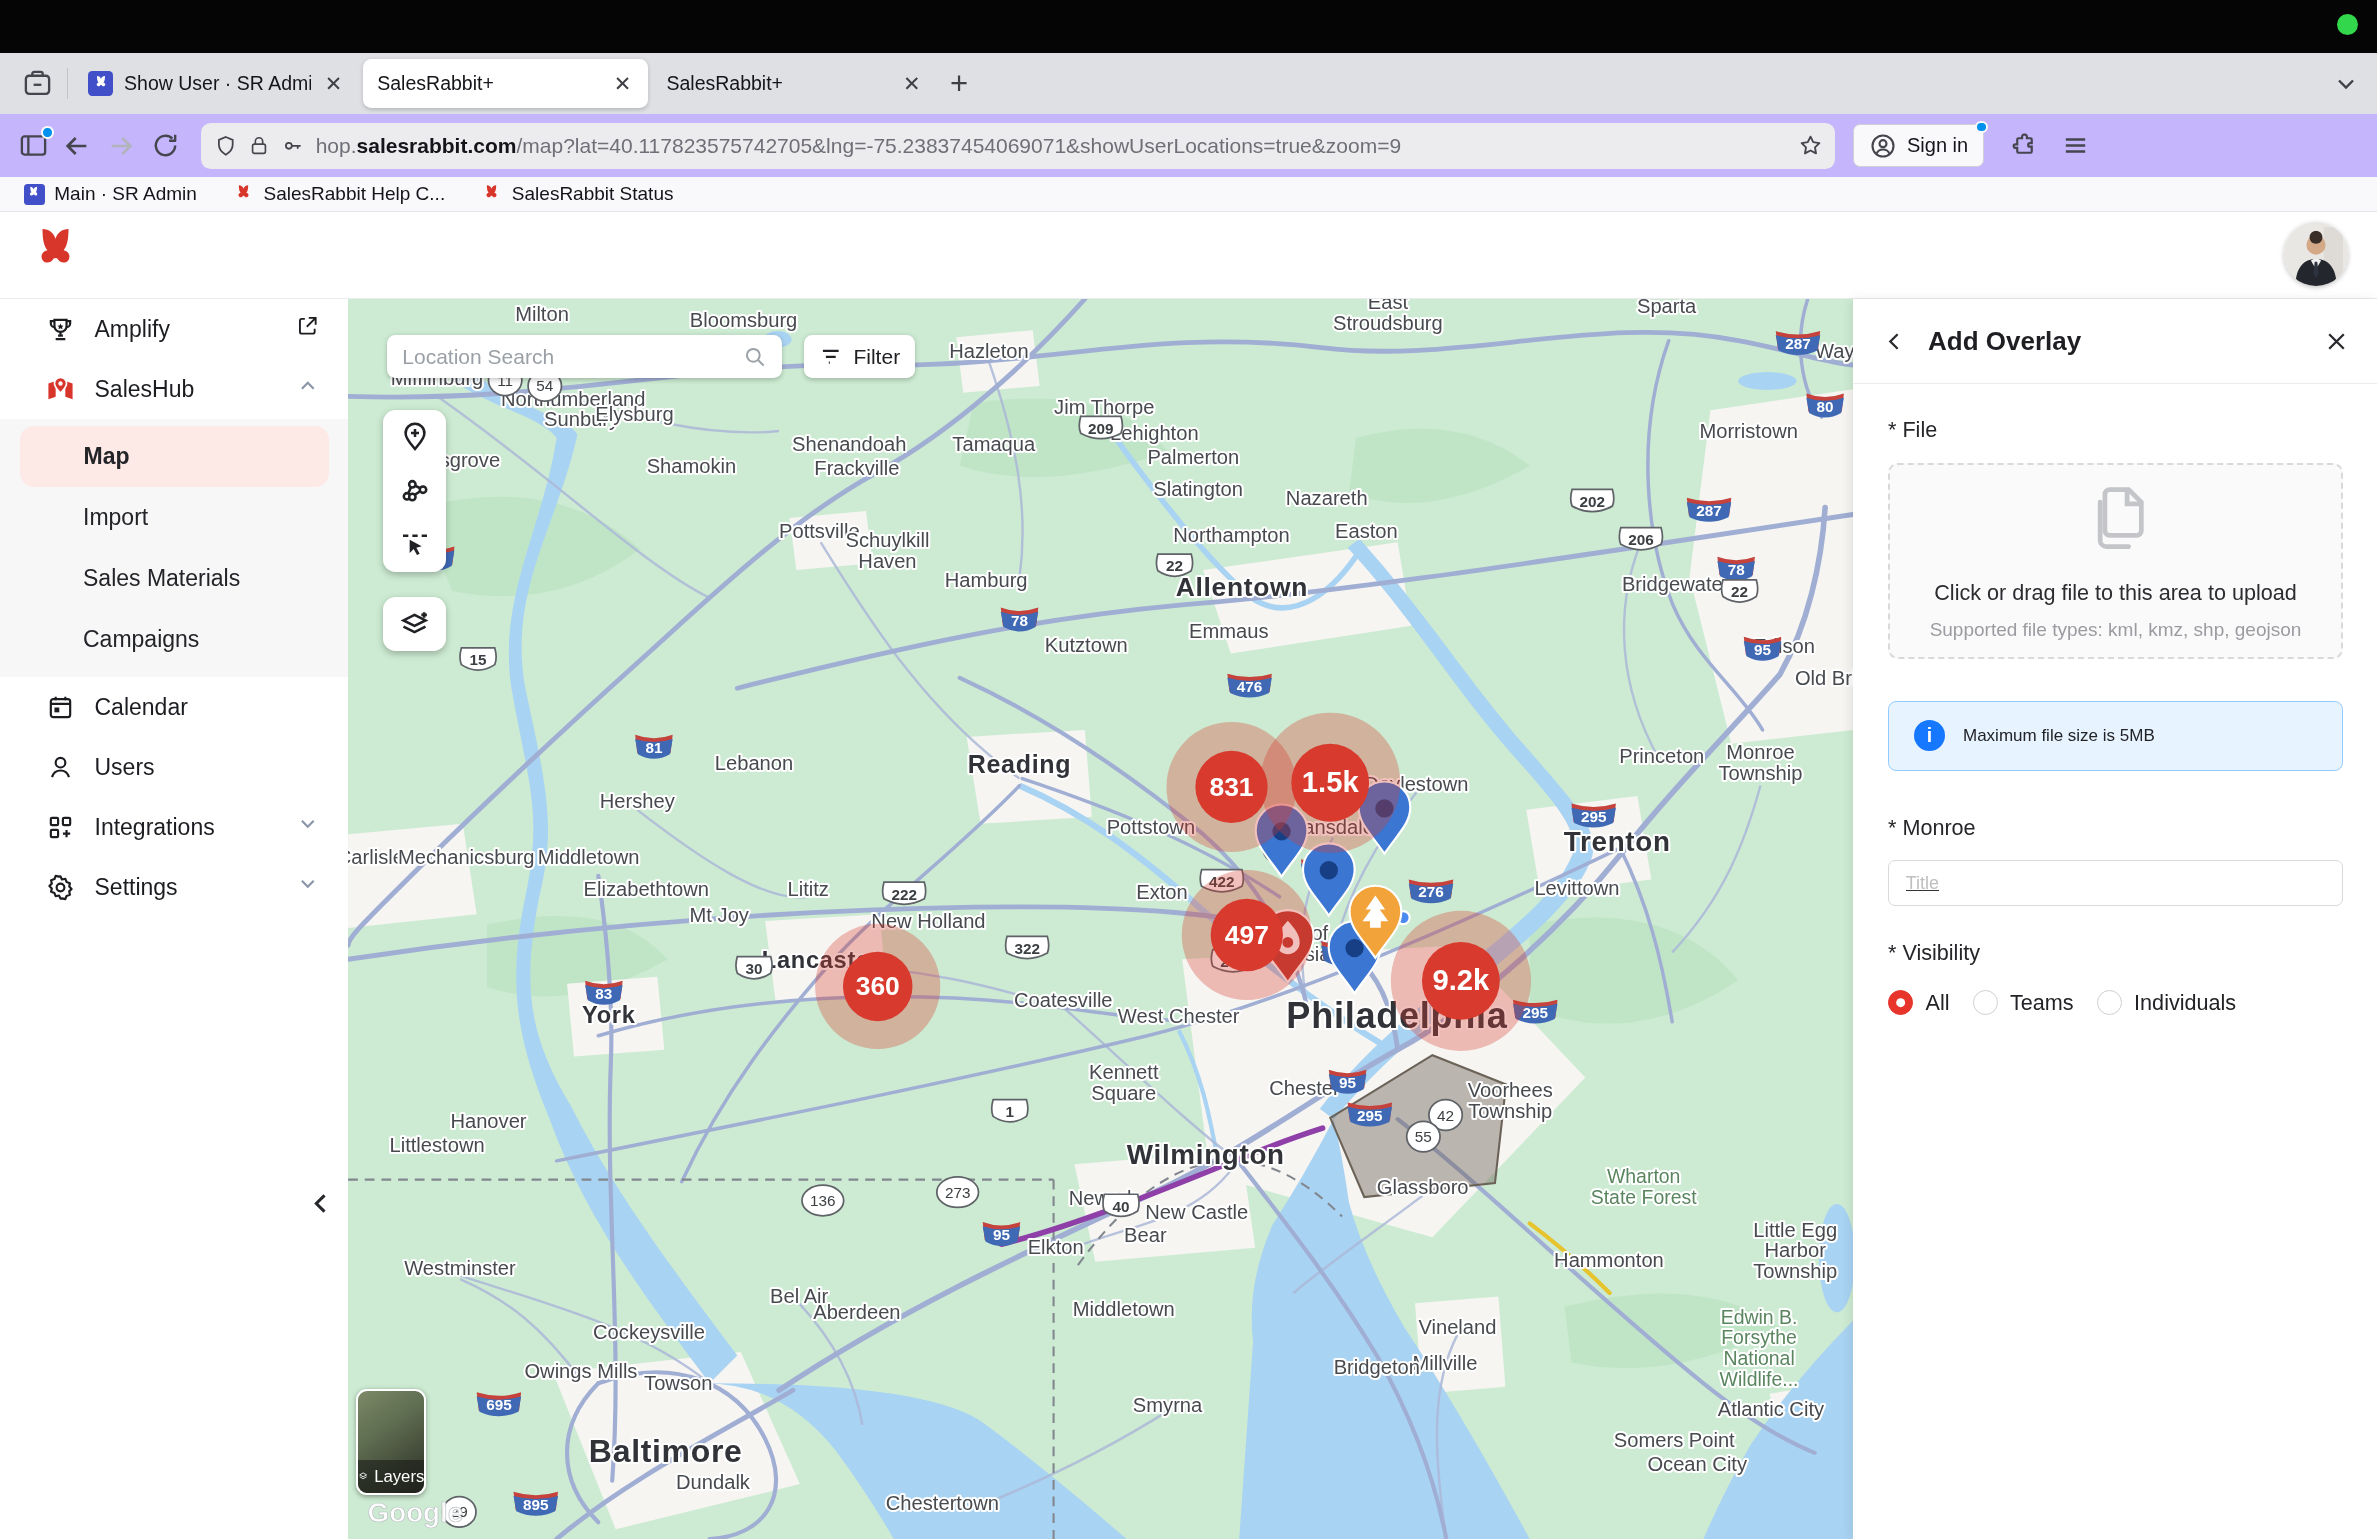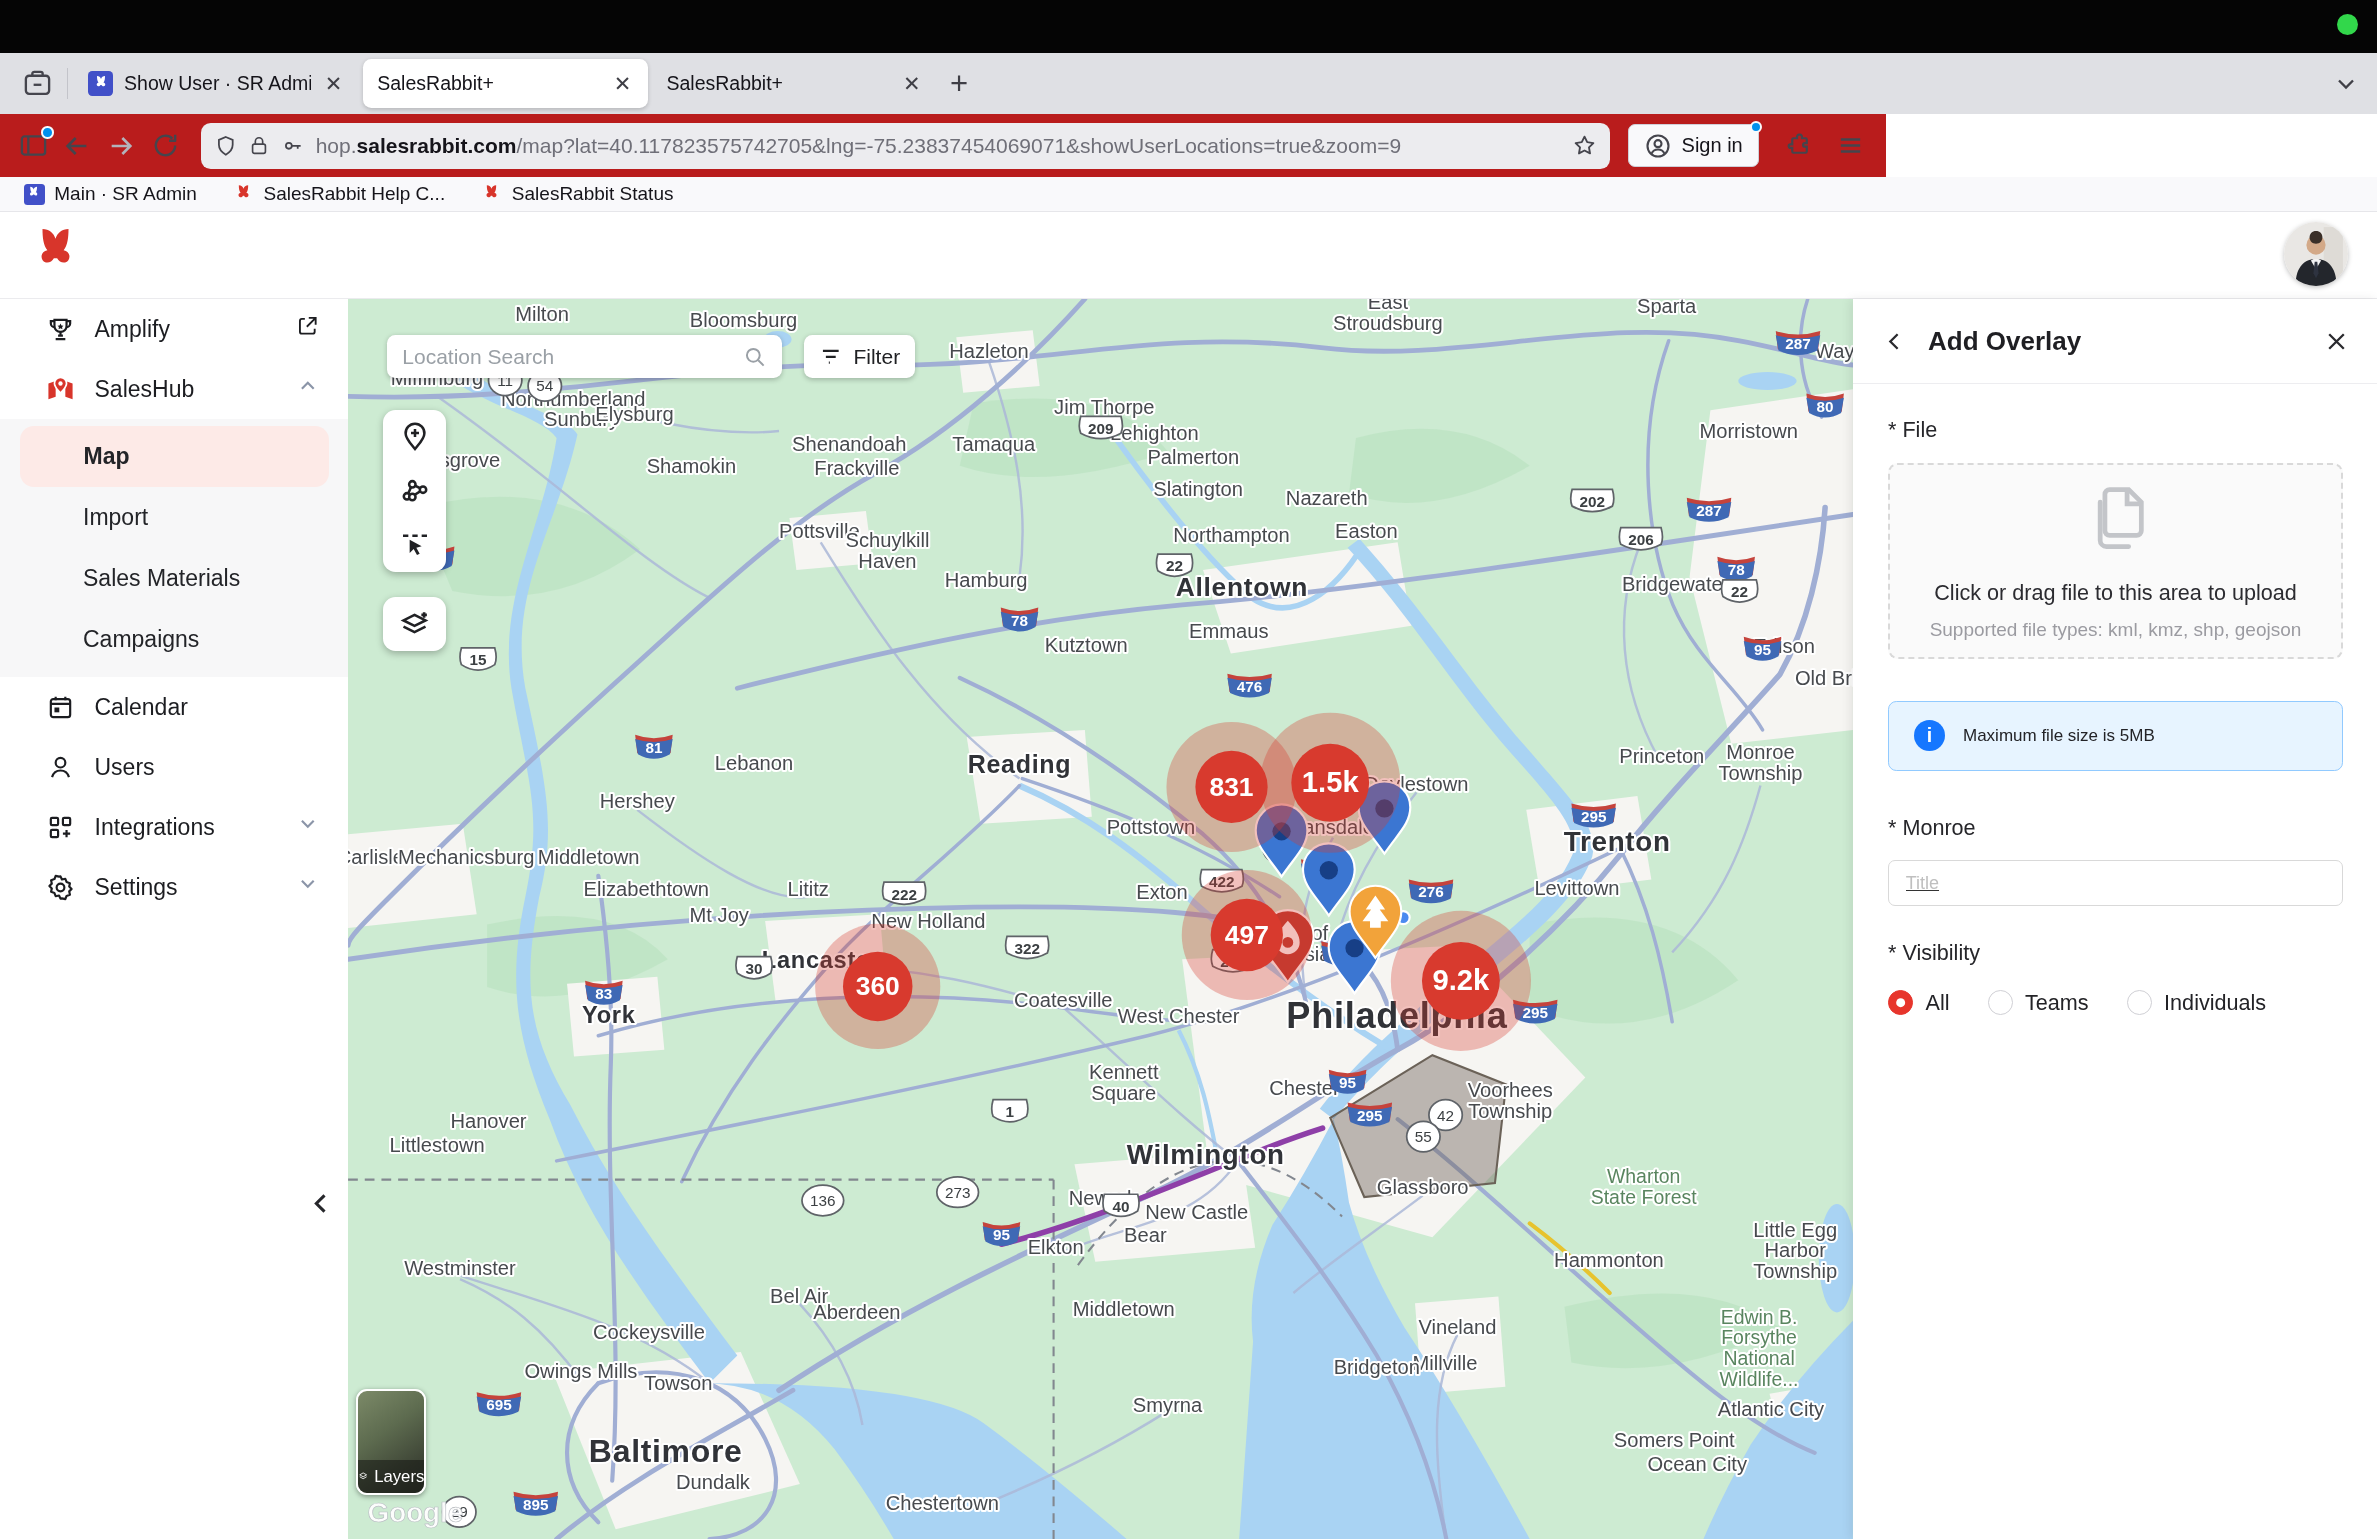--- a/index.html
+++ b/index.html
@@ -15,21 +15,21 @@
   #lib-btn { width:49px; height:49px; margin-left:12.5px; border-radius:7px; }
   .strip-divider { width:1.4px; height:31px; background:#c3c4ca; margin:0 5.6px; }
   .tab { height:49px; width:285px; display:flex; align-items:center; gap:11px; padding:0 14px; border-radius:8.3px; color:#15141a; font-size:19.5px; position:relative; }
   .tab.active { background:#fff; box-shadow:0 1.4px 4.2px rgba(0,0,0,.18); }
   .tab .favicon { width:25px; height:25px; border-radius:4.2px; display:flex; align-items:center; justify-content:center; flex:none; }
   .tab .t-title { flex:1; white-space:nowrap; overflow:hidden; }
   .tab .t-close { font-size:21px; color:#3f3f46; padding:0 2.8px; }
   #newtab { font-size:31px; color:#3f3f46; margin-left:12.5px; }
   #tabs-chevron { position:absolute; right:16.7px; top:16.7px; color:#3f3f46; }
 
-  #toolbar { position:absolute; left:0; top:114px; width:1886px; height:63px; background:#b91c1c; display:flex; align-items:center; }
+  #toolbar { position:absolute; left:0; top:114px; width:2377px; height:63px; background:#c4b5fd; display:flex; align-items:center; }
   .nav-ic { width:44px; height:44px; display:flex; align-items:center; justify-content:center; color:#45454d; border-radius:7px; position:relative; }
   .nav-ic.disabled { color:#b3b3bb; }
   .blue-dot { position:absolute; width:12.5px; height:12.5px; border-radius:50%; background:#0090ed; top:2.8px; right:1.4px; border:2.1px solid #f9f9fb; }
   #urlbar { height:46px; background:#ececef; border-radius:9.7px; flex:1; margin:0 18px 0 14px; display:flex; align-items:center; padding:0 12.5px; gap:11px; max-width:1634px; }
   #url-text { font-size:21px; color:#6f6f78; white-space:nowrap; overflow:hidden; flex:1; }
   #url-text b { color:#15141a; font-weight:700; }
   #signin-btn { height:43px; border:1.4px solid #cfcfd8; border-radius:7px; display:flex; align-items:center; gap:9.7px; padding:0 15.3px; font-size:20px; color:#15141a; position:relative; background:#f9f9fb; }
   #bookmarksbar { position:absolute; left:0; top:177px; width:2377px; height:35px; background:#f9f9fb; display:flex; align-items:center; gap:36px; padding-left:23.6px; border-bottom:0.7px solid #e6e6ea; }
   .bookmark { display:flex; align-items:center; gap:9.7px; font-size:19px; color:#15141a; }
   .bm-ic { width:21px; height:21px; border-radius:3.5px; display:flex; align-items:center; justify-content:center; }
@@ -71,21 +71,21 @@
   #panel-body { padding:33px 35px; }
   .p-label { font-size:21.6px; color:#26262a; margin-bottom:19.5px; }
   #upload-box { border:2.1px dashed #d9d9d9; background:#fafafa; border-radius:9.7px; height:196px; display:flex; flex-direction:column; align-items:center; justify-content:center; gap:5.6px; margin-bottom:42px; }
   #upload-main { font-size:21.6px; color:#2b2b30; margin-top:18px; }
   #upload-hint { font-size:19px; color:#9b9ba1; margin-top:7px; }
   #info-box { background:#e7f4ff; border:1.4px solid #91caff; border-radius:8.3px; height:70px; display:flex; align-items:center; gap:18px; padding:0 25px; margin-bottom:44px; }
   #info-ic { width:31px; height:31px; border-radius:50%; background:#1677ff; color:#fff; font-size:19.5px; font-weight:700; display:flex; align-items:center; justify-content:center; font-style:normal; }
   #info-text { font-size:17px; color:#232327; }
   #title-input { width:100%; height:46px; border:1.4px solid #d9d9d9; border-radius:7px; font-size:18px; font-family:"Liberation Sans",sans-serif; padding:0 16.7px; color:#333; outline:none; margin-bottom:34px;text-decoration:underline; }
   #title-input::placeholder { color:#bfbfbf; }
-  #radio-row { display:flex; align-items:center; gap:38px; margin-top:23.6px; }
+  #radio-row { display:flex; align-items:center; gap:23px; margin-top:23.6px; }
   .radio-opt { display:flex; align-items:center; gap:12.5px; font-size:21.6px; color:#232327; }
   .radio-dot { width:25px; height:25px; border-radius:50%; border:1.4px solid #d0d0d5; background:#fff; position:relative; flex:none; }
   .radio-dot.sel { background:#e7352c; border-color:#e7352c; }
   .radio-dot.sel::after { content:""; position:absolute; left:50%; top:50%; width:9.7px; height:9.7px; border-radius:50%; background:#fff; transform:translate(-50%,-50%); }
 </style>
 </head>
 <body>
 
 <div id="menubar">
   <div id="rec-dot" style="background: rgb(50, 215, 75);"></div>

